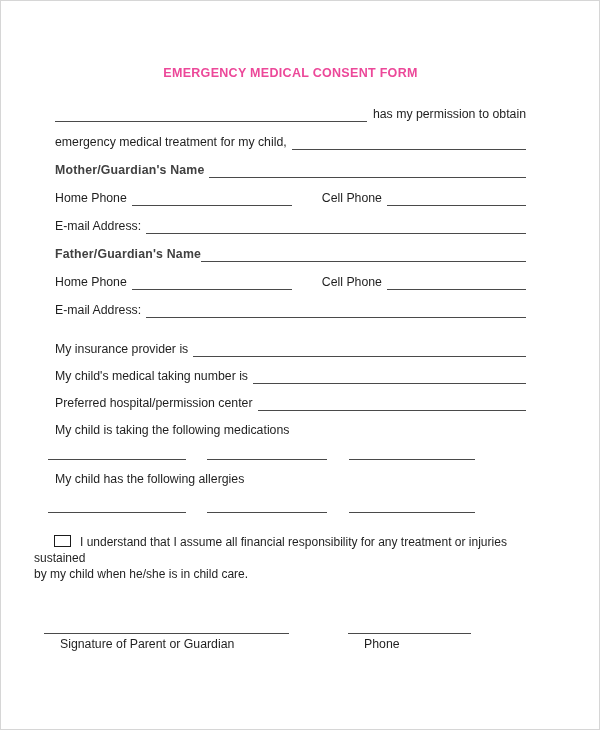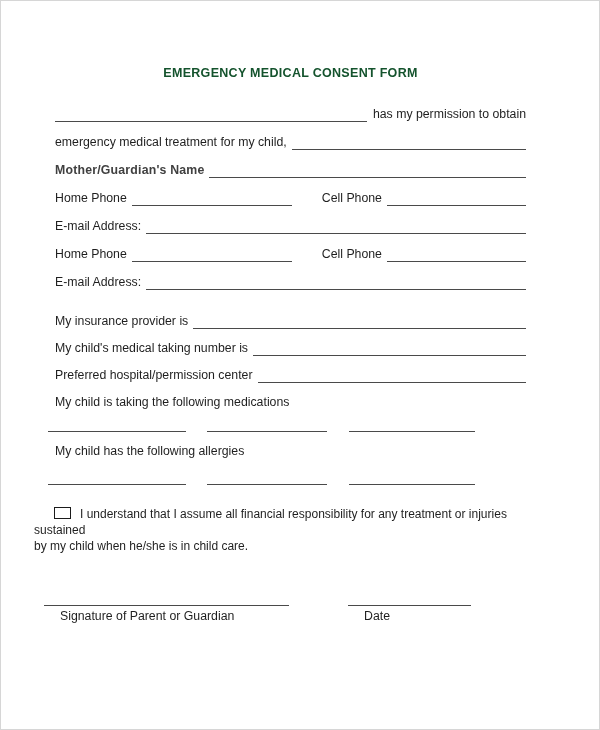--- a/index.html
+++ b/index.html
@@ -8,21 +8,21 @@
     width:600px; height:730px;
     background:#fff;
     border:1px solid #d6d6d6;
     font-family:"Liberation Sans", sans-serif;
     color:#1f1f1f;
     overflow:hidden;
   }
   .content { padding:64px 73px 0 54px; }
   .title {
     text-align:center; font-weight:bold; font-size:12.5px;
-    letter-spacing:.3px; line-height:16px; margin:0 0 25px 0; color:#14532d;
+    letter-spacing:.3px; line-height:16px; margin:0 0 25px 0; color:#ec4899;
   }
   .row {
     display:flex; align-items:stretch;
     font-size:12.3px; line-height:16px; height:16px;
     margin:0 0 12px 0; white-space:nowrap;
   }
   .u { border-bottom:1px solid #4a4a4a; }
   .fill { flex:1 1 auto; }
   .lbl { flex:0 0 auto; }
   .bold { font-weight:bold; letter-spacing:.2px; color:#404040; }
@@ -82,20 +82,24 @@
       <div class="col-gap"></div>
       <span class="lbl pre-gap">Cell Phone</span>
       <div class="u fill"></div>
     </div>
     <div class="row">
       <span class="lbl pre-gap">E-mail Address:</span>
       <div class="u fill"></div>
     </div>
 
     <div class="row">
+      <span class="lbl bold">Father/Guardian's Name</span>
+      <div class="u fill"></div>
+    </div>
+    <div class="row">
       <span class="lbl pre-gap">Home Phone</span>
       <div class="u phone-blank"></div>
       <div class="col-gap"></div>
       <span class="lbl pre-gap">Cell Phone</span>
       <div class="u fill"></div>
     </div>
     <div class="row big-gap">
       <span class="lbl pre-gap">E-mail Address:</span>
       <div class="u fill"></div>
     </div>
@@ -134,18 +138,18 @@
 
     <p class="ack"><span class="checkbox"></span><span>I understand that I assume all financial responsibility for any treatment or injuries sustained</span><br><span>by my child when he/she is in child care.</span></p>
 
     <div class="sig-row">
       <div class="sig-col1">
         <div class="sig-line"></div>
         <div class="sig-label">Signature of Parent or Guardian</div>
       </div>
       <div class="sig-col2">
         <div class="sig-line"></div>
-        <div class="sig-label">Date</div>
+        <div class="sig-label">Phone</div>
       </div>
     </div>
 
   </div>
 </div>
 
 </body></html>

